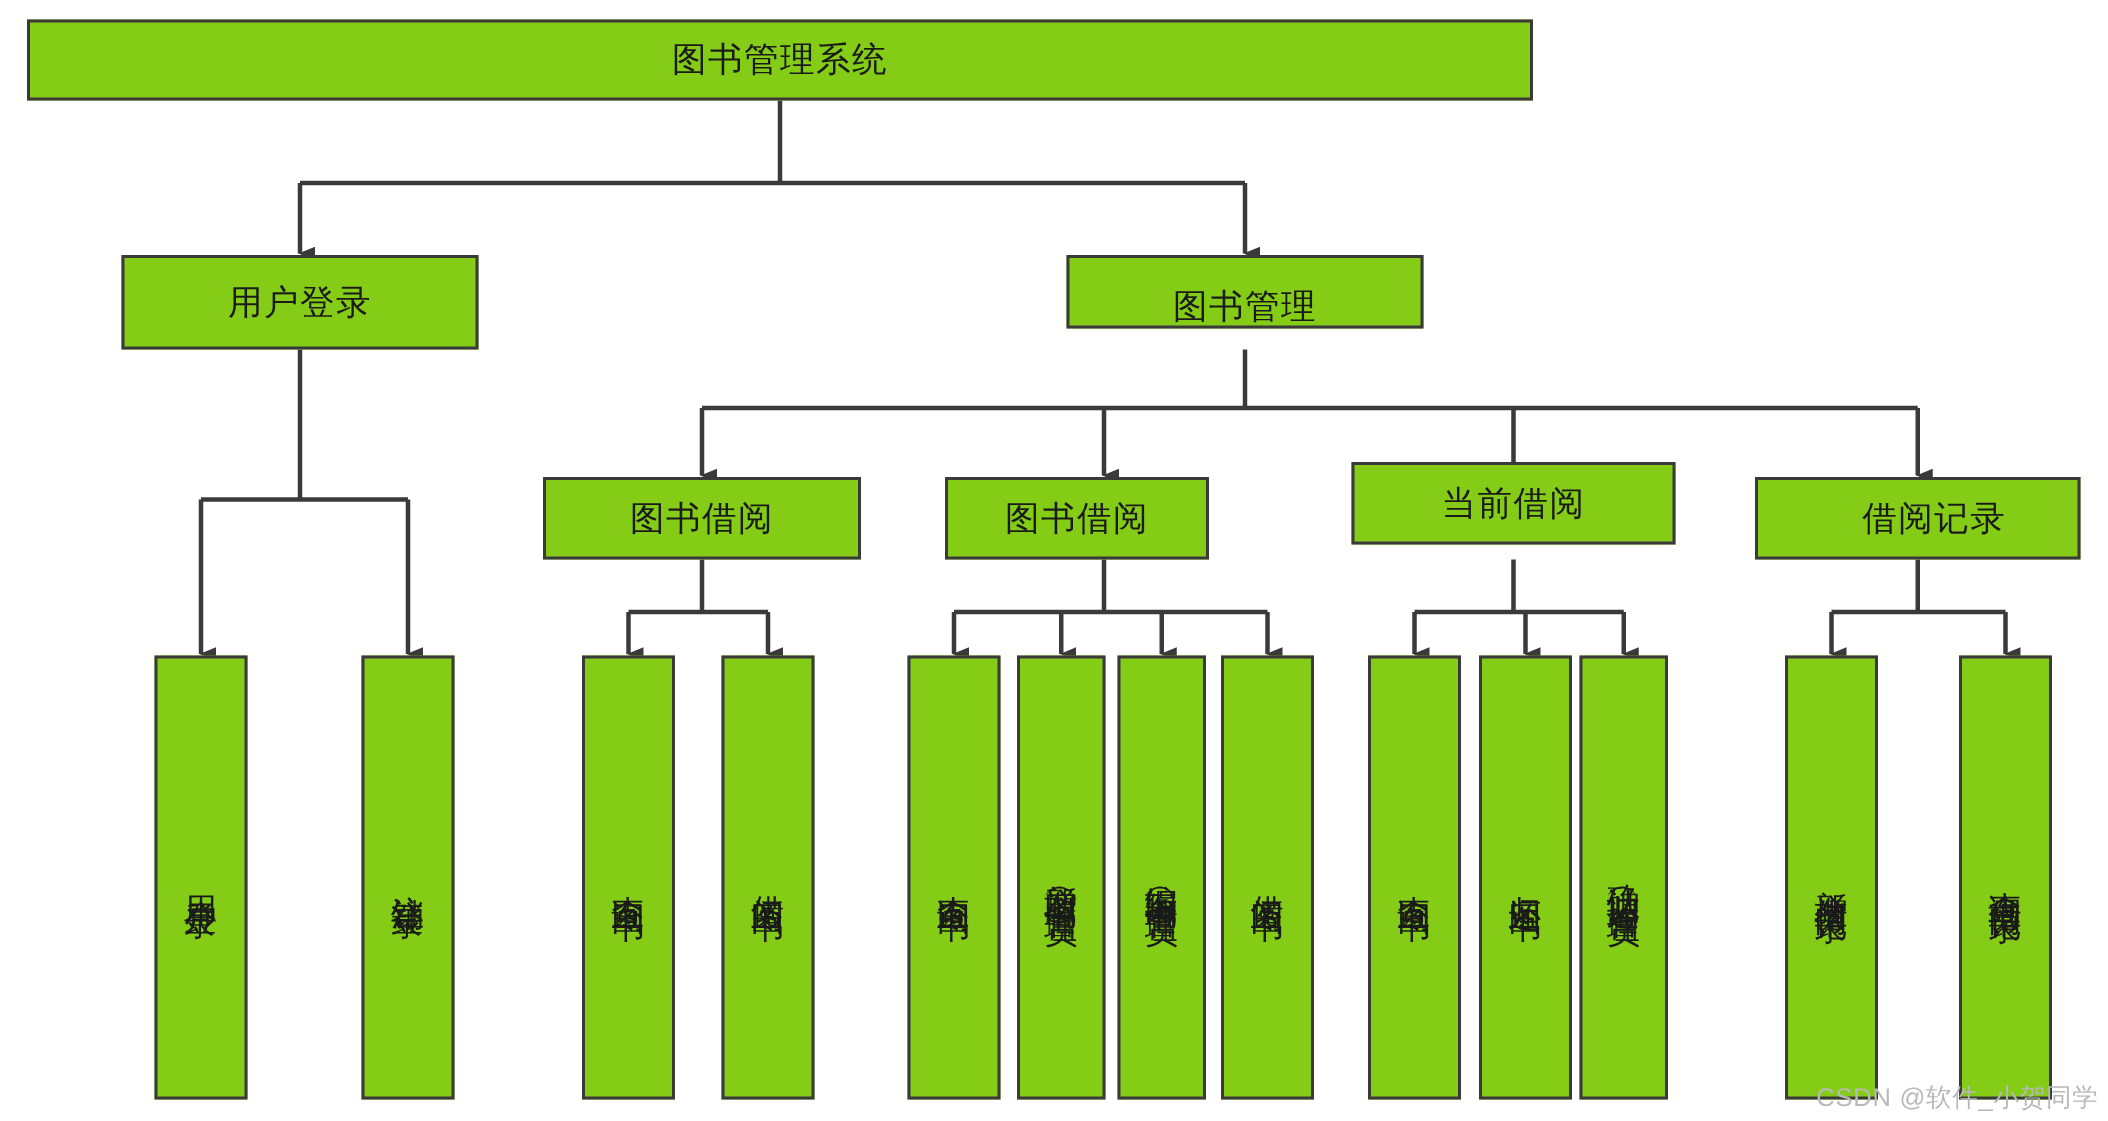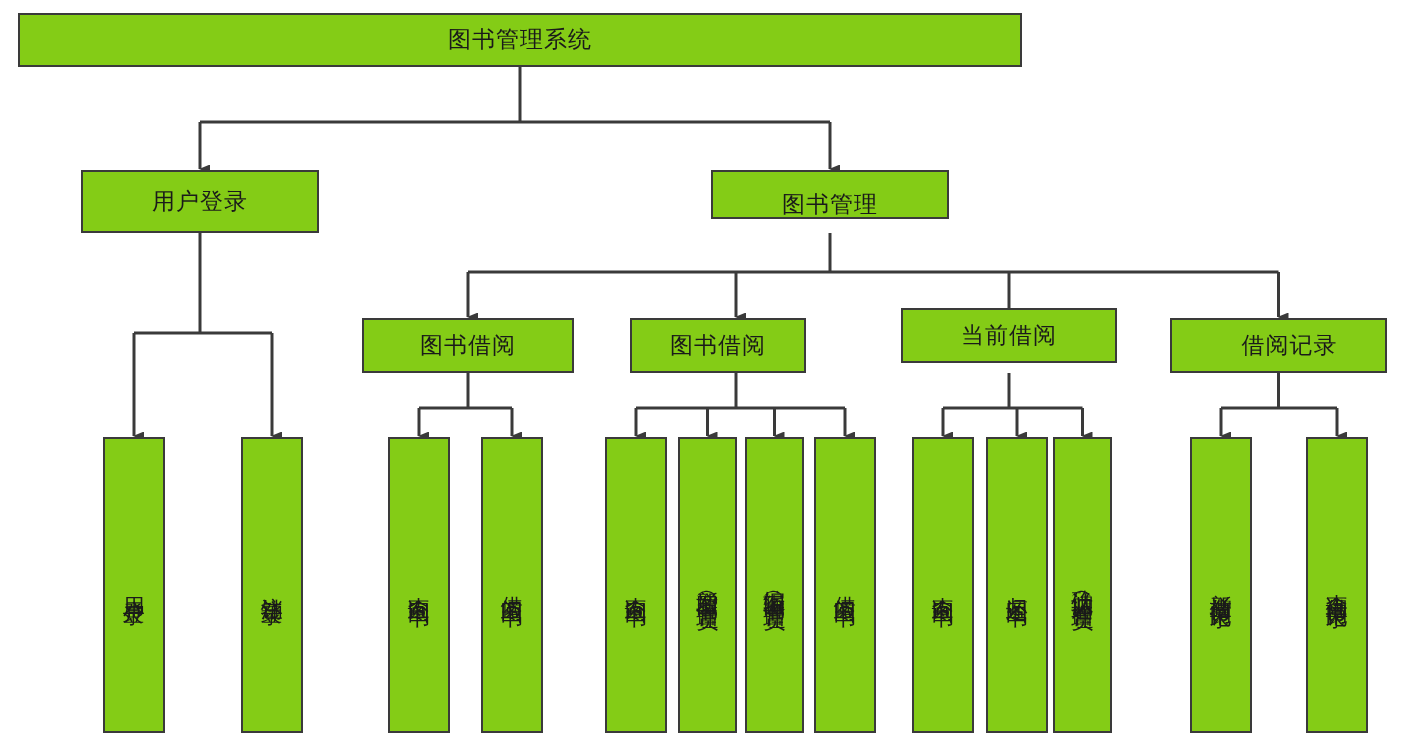--- a/index.html
+++ b/index.html
@@ -177,13 +177,14 @@
         <span class="label">确认归还（管理员）</span>
       </div>
       <div class="node vert" style="left: 1190px; top: 437px; width: 62px; height: 296px;">
         <span class="label">新增借阅记录</span>
       </div>
       <div class="node vert" style="left: 1306px; top: 437px; width: 62px; height: 296px;">
         <span class="label">查询借阅记录</span>
       </div>
     </div>
 
+  <div class="watermark">CSDN @软件_小贺同学</div>
 </div>
 
 </body></html>

